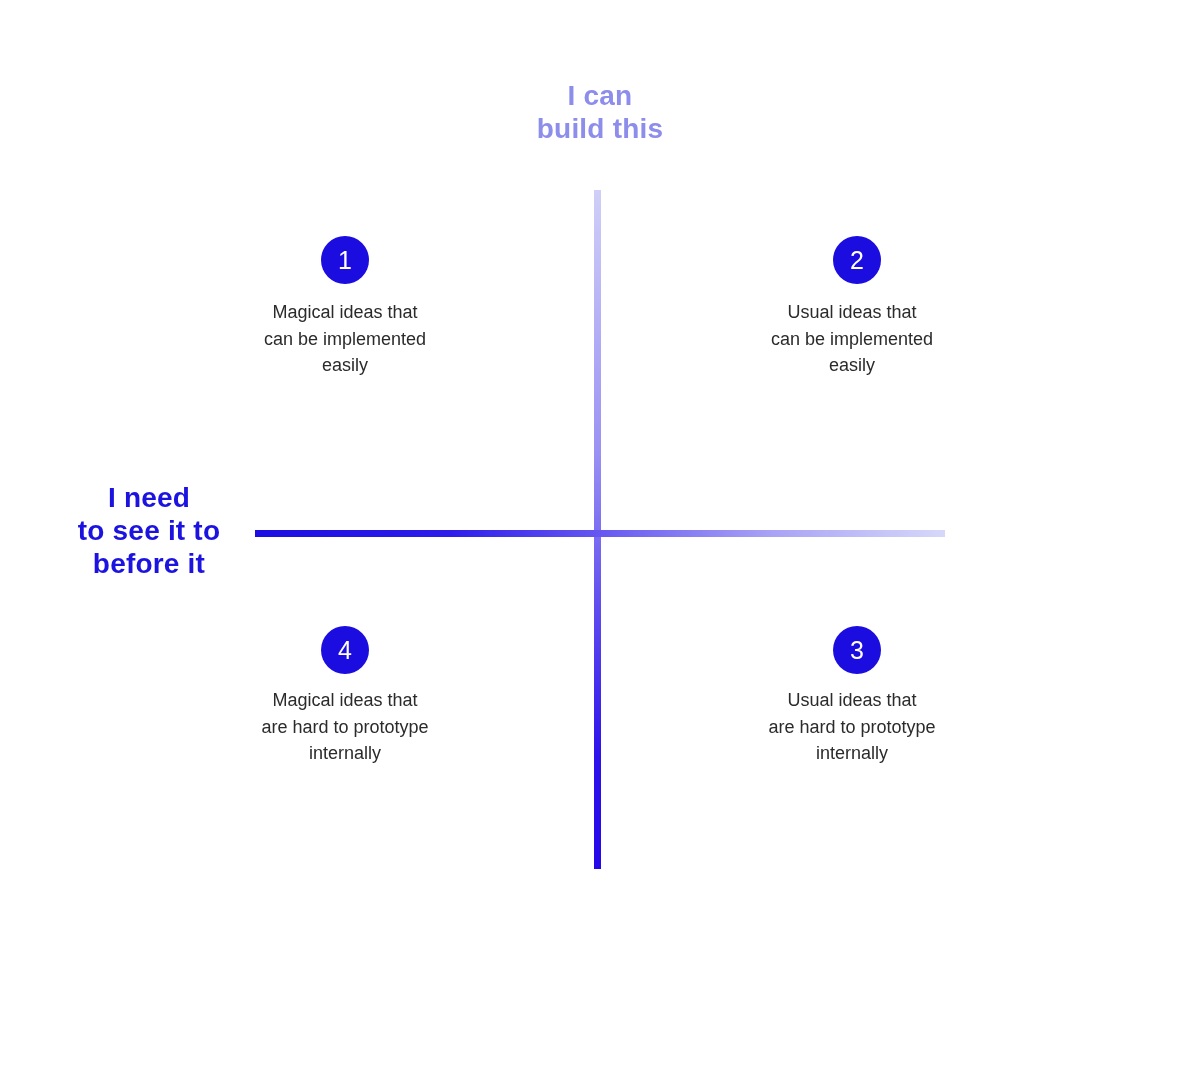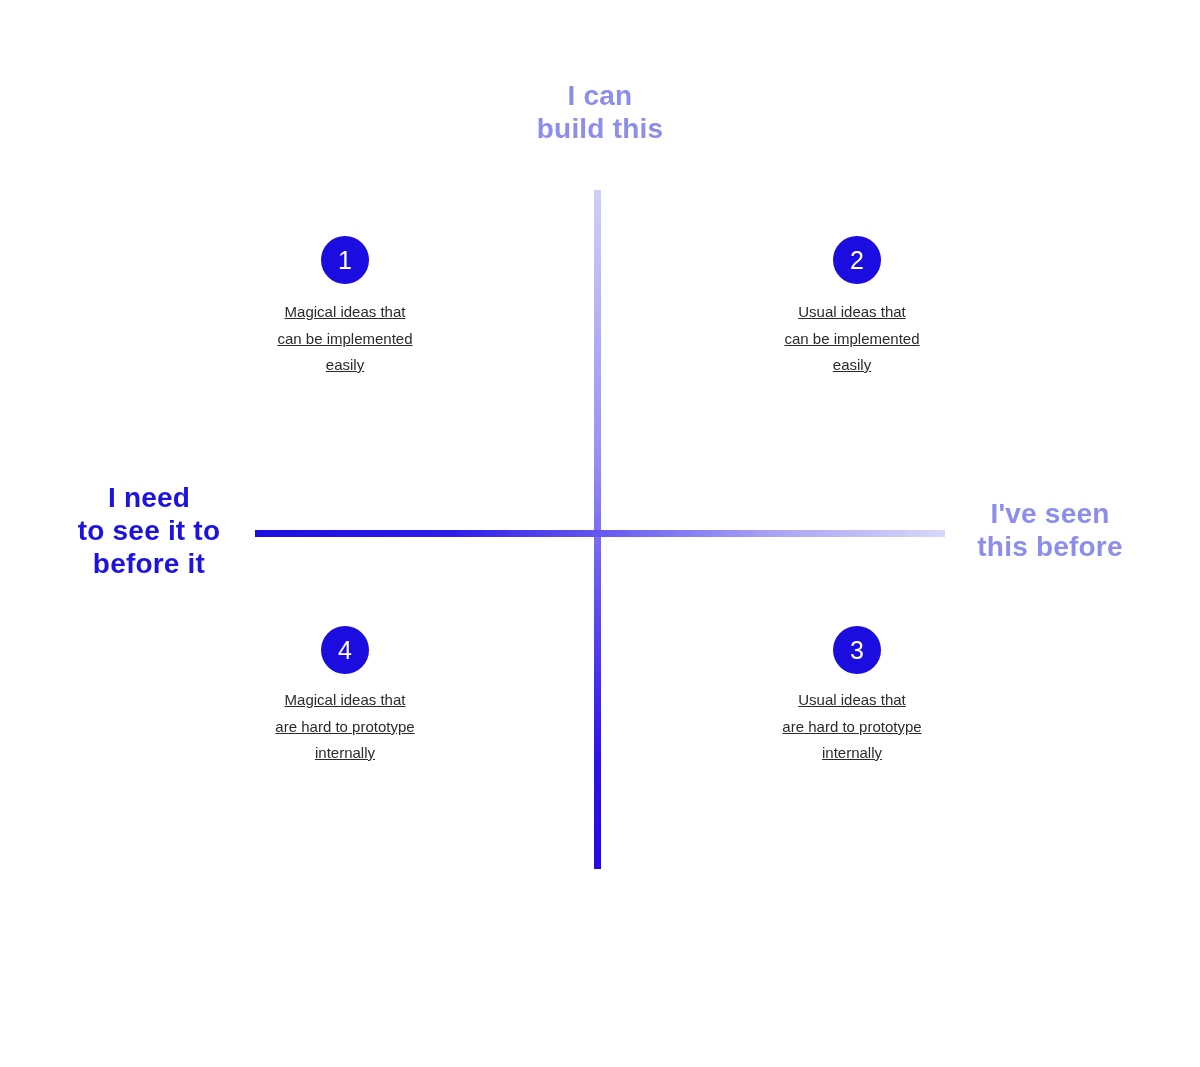--- a/index.html
+++ b/index.html
@@ -62,24 +62,23 @@
   .badge-q2 { left: 833px; top: 236px; }
   .badge-q4 { left: 321px; top: 626px; }
   .badge-q3 { left: 833px; top: 626px; }
 
   
   .q-text {
     position: absolute;
     width: 270px;
     text-align: center;
     color: #2b2b2b;
-    font-size: 15px;
+    font-size: 18px;
     line-height: 26.5px;
     white-space: pre-line;
-    text-decoration: underline;
   }
   .q1-text { left: 210px; top: 299px; }
   .q2-text { left: 717px; top: 299px; }
   .q4-text { left: 210px; top: 687px; }
   .q3-text { left: 717px; top: 687px; }
 
   
   .logo {
     position: absolute;
     left: 933px; top: 927px;
@@ -98,22 +97,20 @@
   <div class="v-axis"></div>
   <div class="h-axis"></div>
 
   <div class="axis-label light top-label">I can
 build this</div>
 
   <div class="axis-label dark left-label">I need
 to see it to
 before it</div>
 
-  <div class="axis-label light right-label">I've seen
-this before</div>
 
 
   <div class="badge badge-q1">1</div>
   <div class="q-text q1-text">Magical ideas that
 can be implemented
 easily</div>
 
   <div class="badge badge-q2">2</div>
   <div class="q-text q2-text">Usual ideas that
 can be implemented

